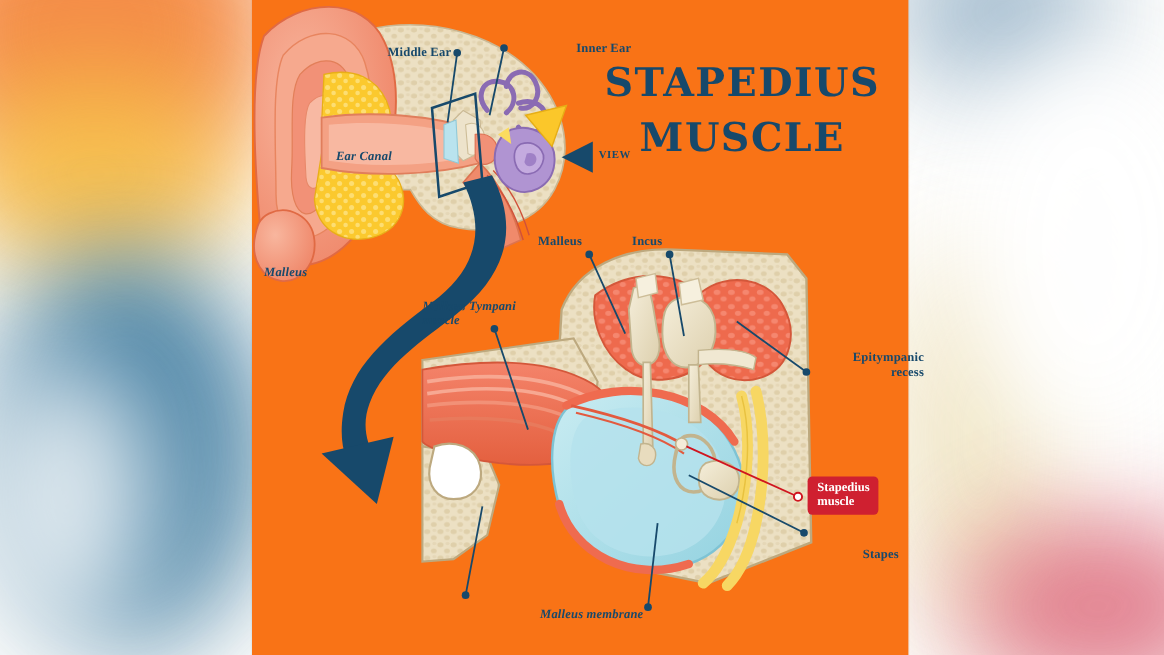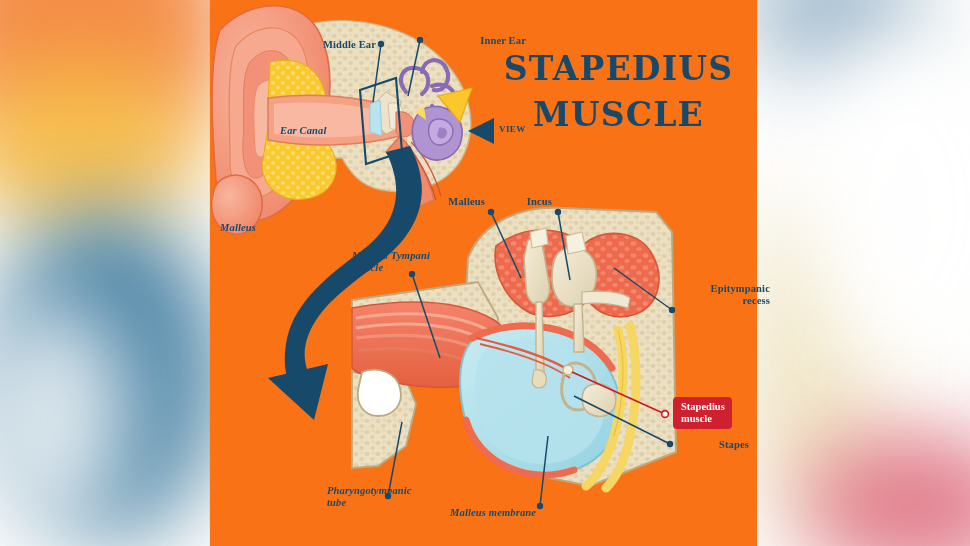--- a/index.html
+++ b/index.html
@@ -283,28 +283,26 @@
       <div class="title" style="left:270px;top:48px;width:277px;">STAPEDIUS</div>
       <div class="title" style="left:270px;top:94px;width:277px;">MUSCLE</div>
 
       <div class="lab r" style="left:201px;top:196px;width:74px;">Malleus</div>
 
       <div class="lab r" style="left:282px;top:196px;width:60px;">Incus</div>
 
       <div class="lab c" style="left:142px;top:250px;width:120px;">Malleus Tympani
 muscle</div>
 
-      <div class="lab l" style="left:470px;top:283px;width:90px;">Epitympanic
+      <div class="lab l" style="left:470px;top:293px;width:90px;">Epitympanic
 recess</div>
 
       <div class="badge" style="left:463px;top:397px;">Stapedius
 muscle</div>
 
-      <div class="lab l" style="left:469px;top:439px;width:70px;">Stapes</div>
-
-      <div class="lab c" style="left:117px;top:485px;width:124px;">Pharyngotympanic
-tube</div>
+      <div class="lab l" style="left:469px;top:457px;width:70px;">Stapes</div>
+
 
       <div class="lab c" style="left:240px;top:507px;width:182px;">Malleus membrane</div>
 
     </div>
   </div>
 </div>
 
 </body></html>

